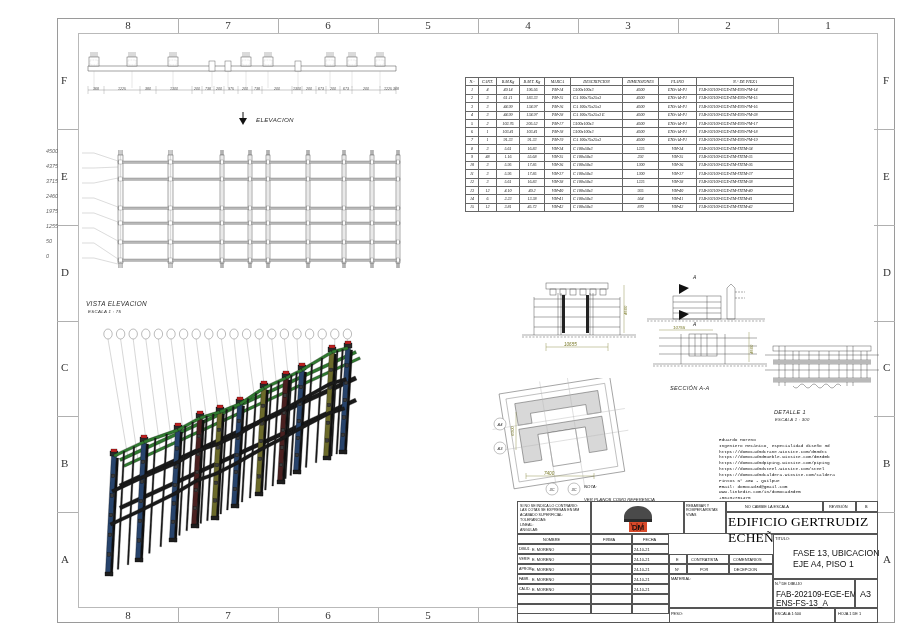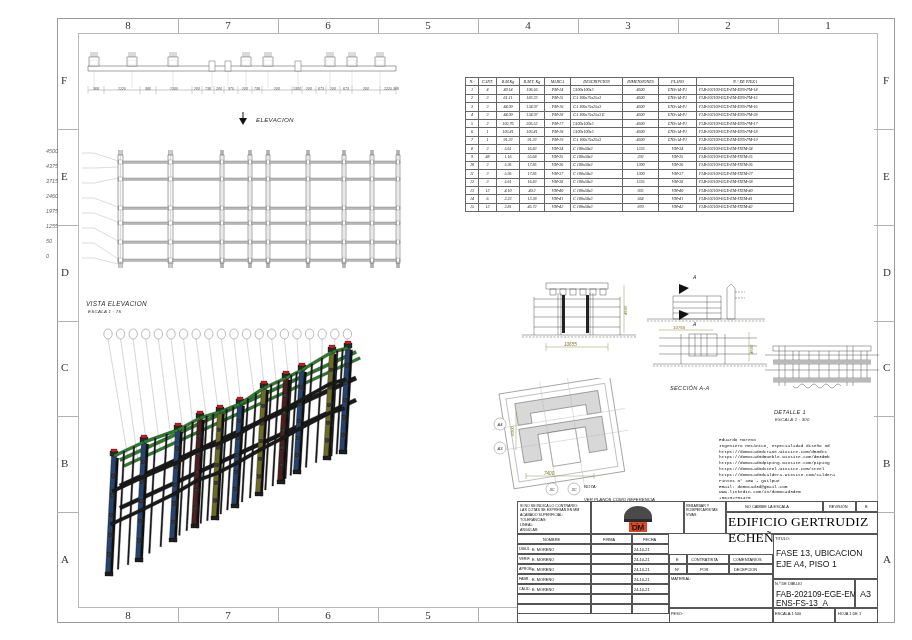--- a/index.html
+++ b/index.html
@@ -97,21 +97,21 @@
     white-space: pre-line;
   }
   .tiny { font-size: 3.6px; line-height: 1.35; }
   .tiny2 { font-size: 3.9px; }
   .big-title {
     font-family: "Liberation Serif", serif;
     font-size: 13.5px;
     letter-spacing: .2px;
     color: #000;
   }
-  .mid-title { font-size: 8.6px; color: #111; line-height: 1.25; }
+  .mid-title { font-size: 8.6px; color: #111; line-height: 1.25; margin-left: 17px; }
   .dwgno { font-size: 8.2px; color: #111; }
   .a3 { font-size: 9px; color: #111; }
 
   .logo-box {
     position: absolute;
     display: flex; align-items: center; justify-content: center;
     overflow: hidden;
   }
 
   .nota {

